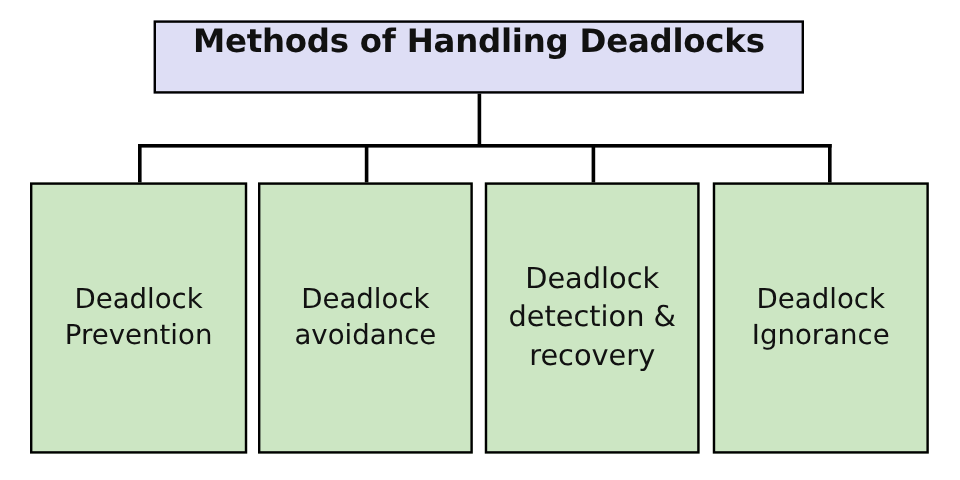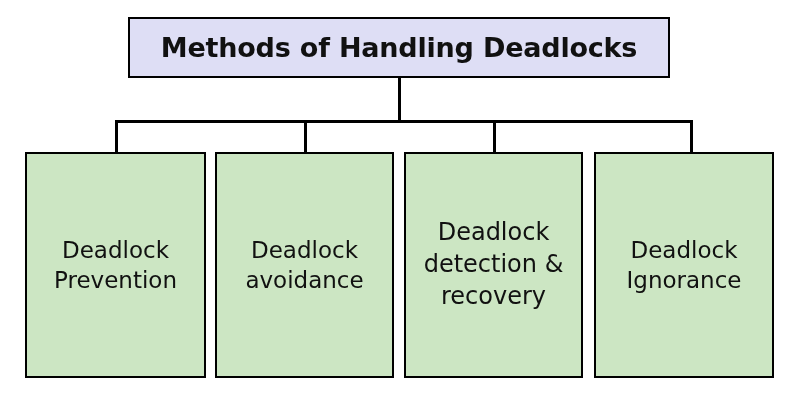--- a/index.html
+++ b/index.html
@@ -24,21 +24,20 @@
   .root-node {
     position: absolute;
     left: 128px;
     top: 17px;
     width: 542px;
     height: 61px;
     box-sizing: border-box;
     background: #dedef5;
     border: 2px solid #000000;
     display: flex;
-    align-items: center;
     justify-content: center;
   }
   .root-label {
     font-size: 27px;
     font-weight: bold;
     color: #111111;
     letter-spacing: -0.2px;
     white-space: nowrap;
   }
 

